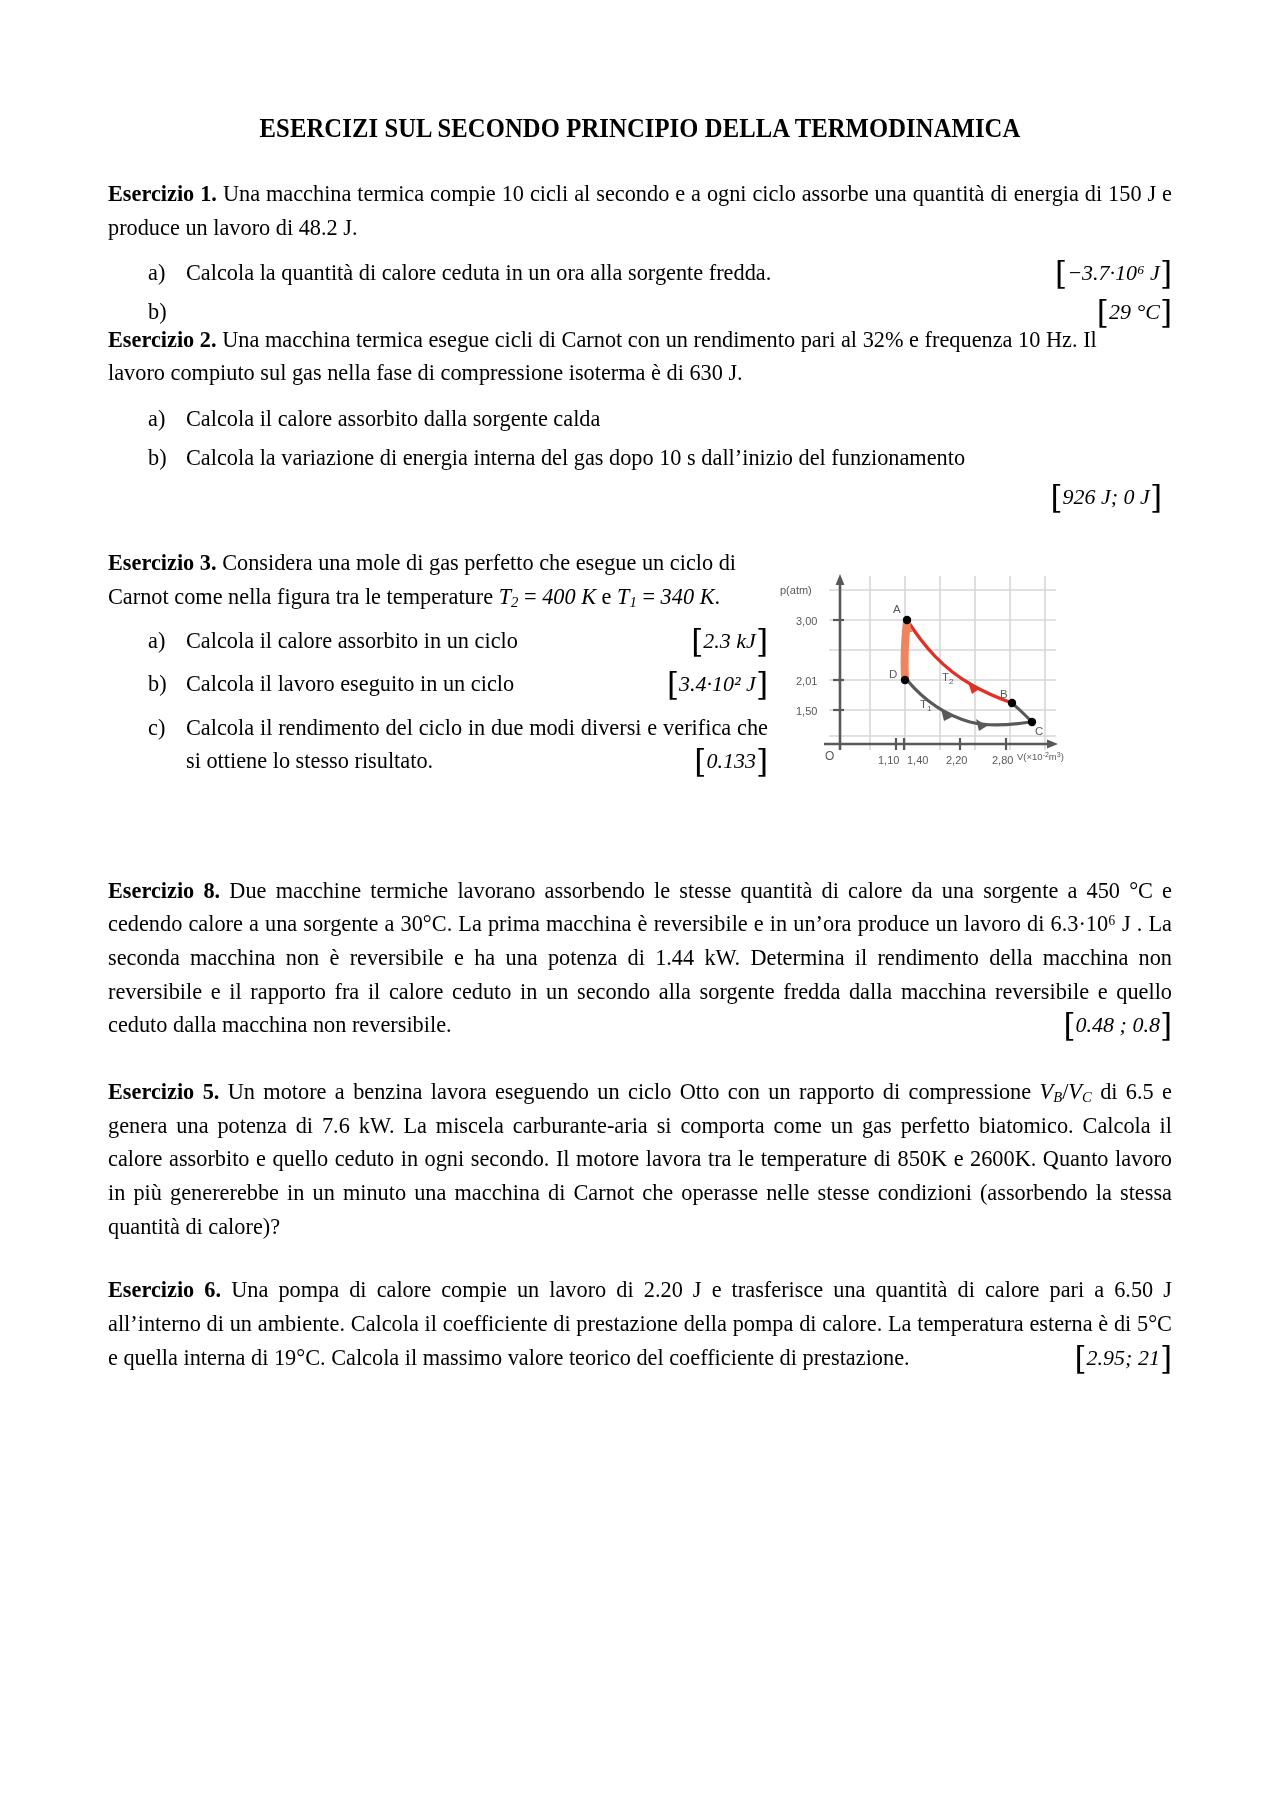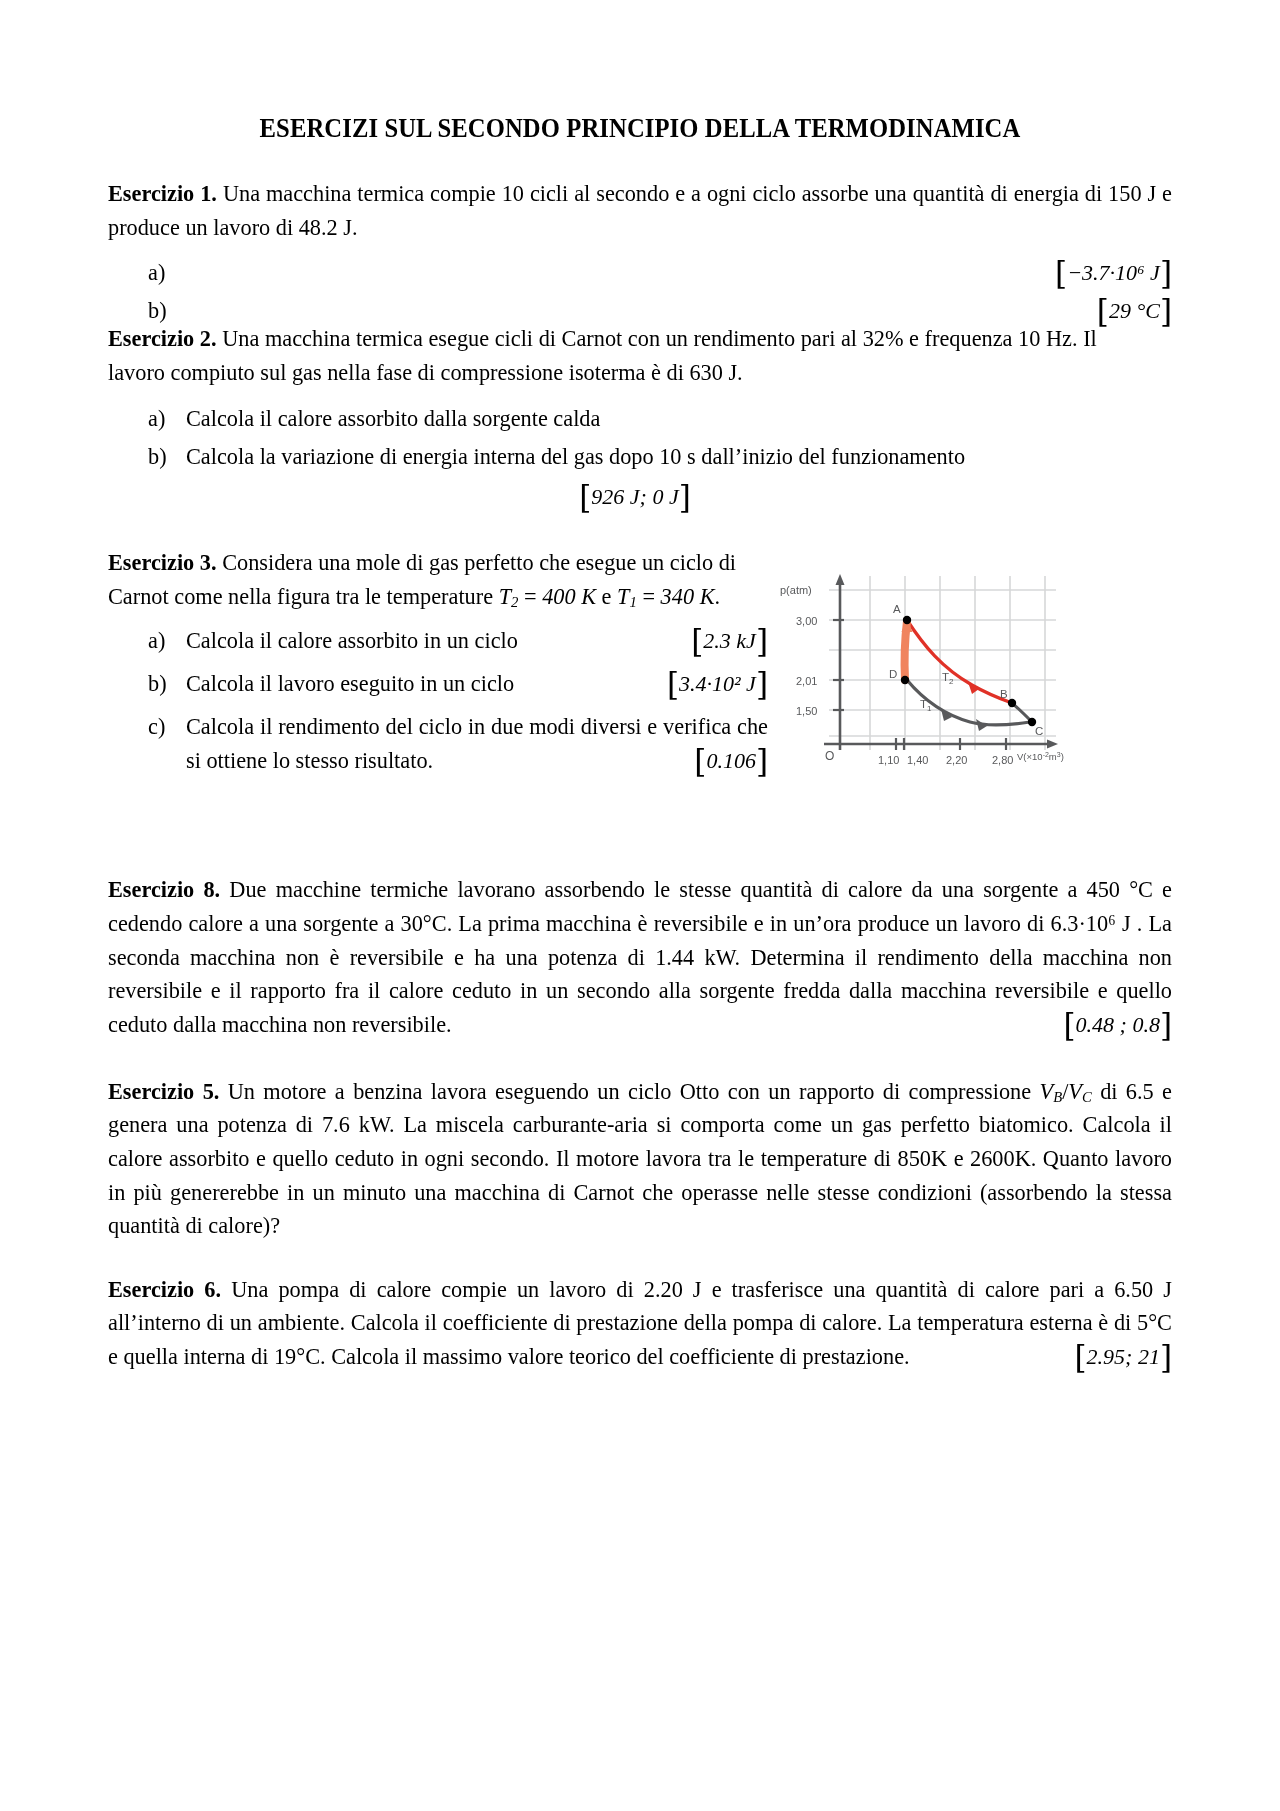--- a/index.html
+++ b/index.html
@@ -86,21 +86,21 @@
     top: 4px;
     font-family: "DejaVu Serif", serif;
   }
   .ans-line {
     text-align: right;
     margin-top: 6px;
     font-style: italic;
     font-size: 22px;
   }
   .ans-center-right {
-    text-align: center;
+    text-align: right;
     padding-right: 10px;
   }
   sub { font-size: 0.66em; vertical-align: -0.22em; font-style: italic; }
   .mi { font-style: italic; }
   .mup { font-style: normal; }
   
   .ex3-wrap {
     display: flex;
     align-items: center;
     margin-top: 33px;
@@ -138,20 +138,21 @@
 
   <div class="ex-block">
     <p style="margin:0;">
       <span class="ex-label">Esercizio 1.</span>
       <span>Una macchina termica compie 10 cicli al secondo e a ogni ciclo assorbe una quantità di energia di 150 J e produce un lavoro di 48.2 J.</span>
     </p>
     <ul class="items">
       <li class="row-with-ans">
         <span class="txt">
           <span class="mk">a)</span>
+          <span>Calcola la quantità di calore ceduta in un ora alla sorgente fredda.</span>
         </span>
         <span class="ans"><span class="brk">[</span><span>−3.7·10⁶ J</span><span class="brk">]</span></span>
       </li>
       <li class="justif">
         <span class="mk">b)</span>
         <span class="ans" style="float:right;"><span class="brk">[</span><span>29 °C</span><span class="brk">]</span></span>
       </li>
     </ul>
   </div>
 
@@ -192,21 +193,21 @@
         <li class="row-with-ans">
           <span class="txt">
             <span class="mk">b)</span>
             <span>Calcola il lavoro eseguito in un ciclo</span>
           </span>
           <span class="ans"><span class="brk">[</span><span>3.4·10² J</span><span class="brk">]</span></span>
         </li>
         <li class="justif">
           <span class="mk">c)</span>
           <span>Calcola il rendimento del ciclo in due modi diversi e verifica che si ottiene lo stesso risultato.</span>
-          <span class="ans" style="float:right;"><span class="brk">[</span><span>0.106</span><span class="brk">]</span></span>
+          <span class="ans" style="float:right;"><span class="brk">[</span><span>0.133</span><span class="brk">]</span></span>
         </li>
       </ul>
     </div>
 
     <div class="ex3-fig">
       <div class="figbox">
         <svg width="290" height="215" viewBox="0 0 290 215">
 
           <g stroke="#d6d7d8" stroke-width="1.6">
             <line x1="55" y1="22" x2="282" y2="22"></line>

